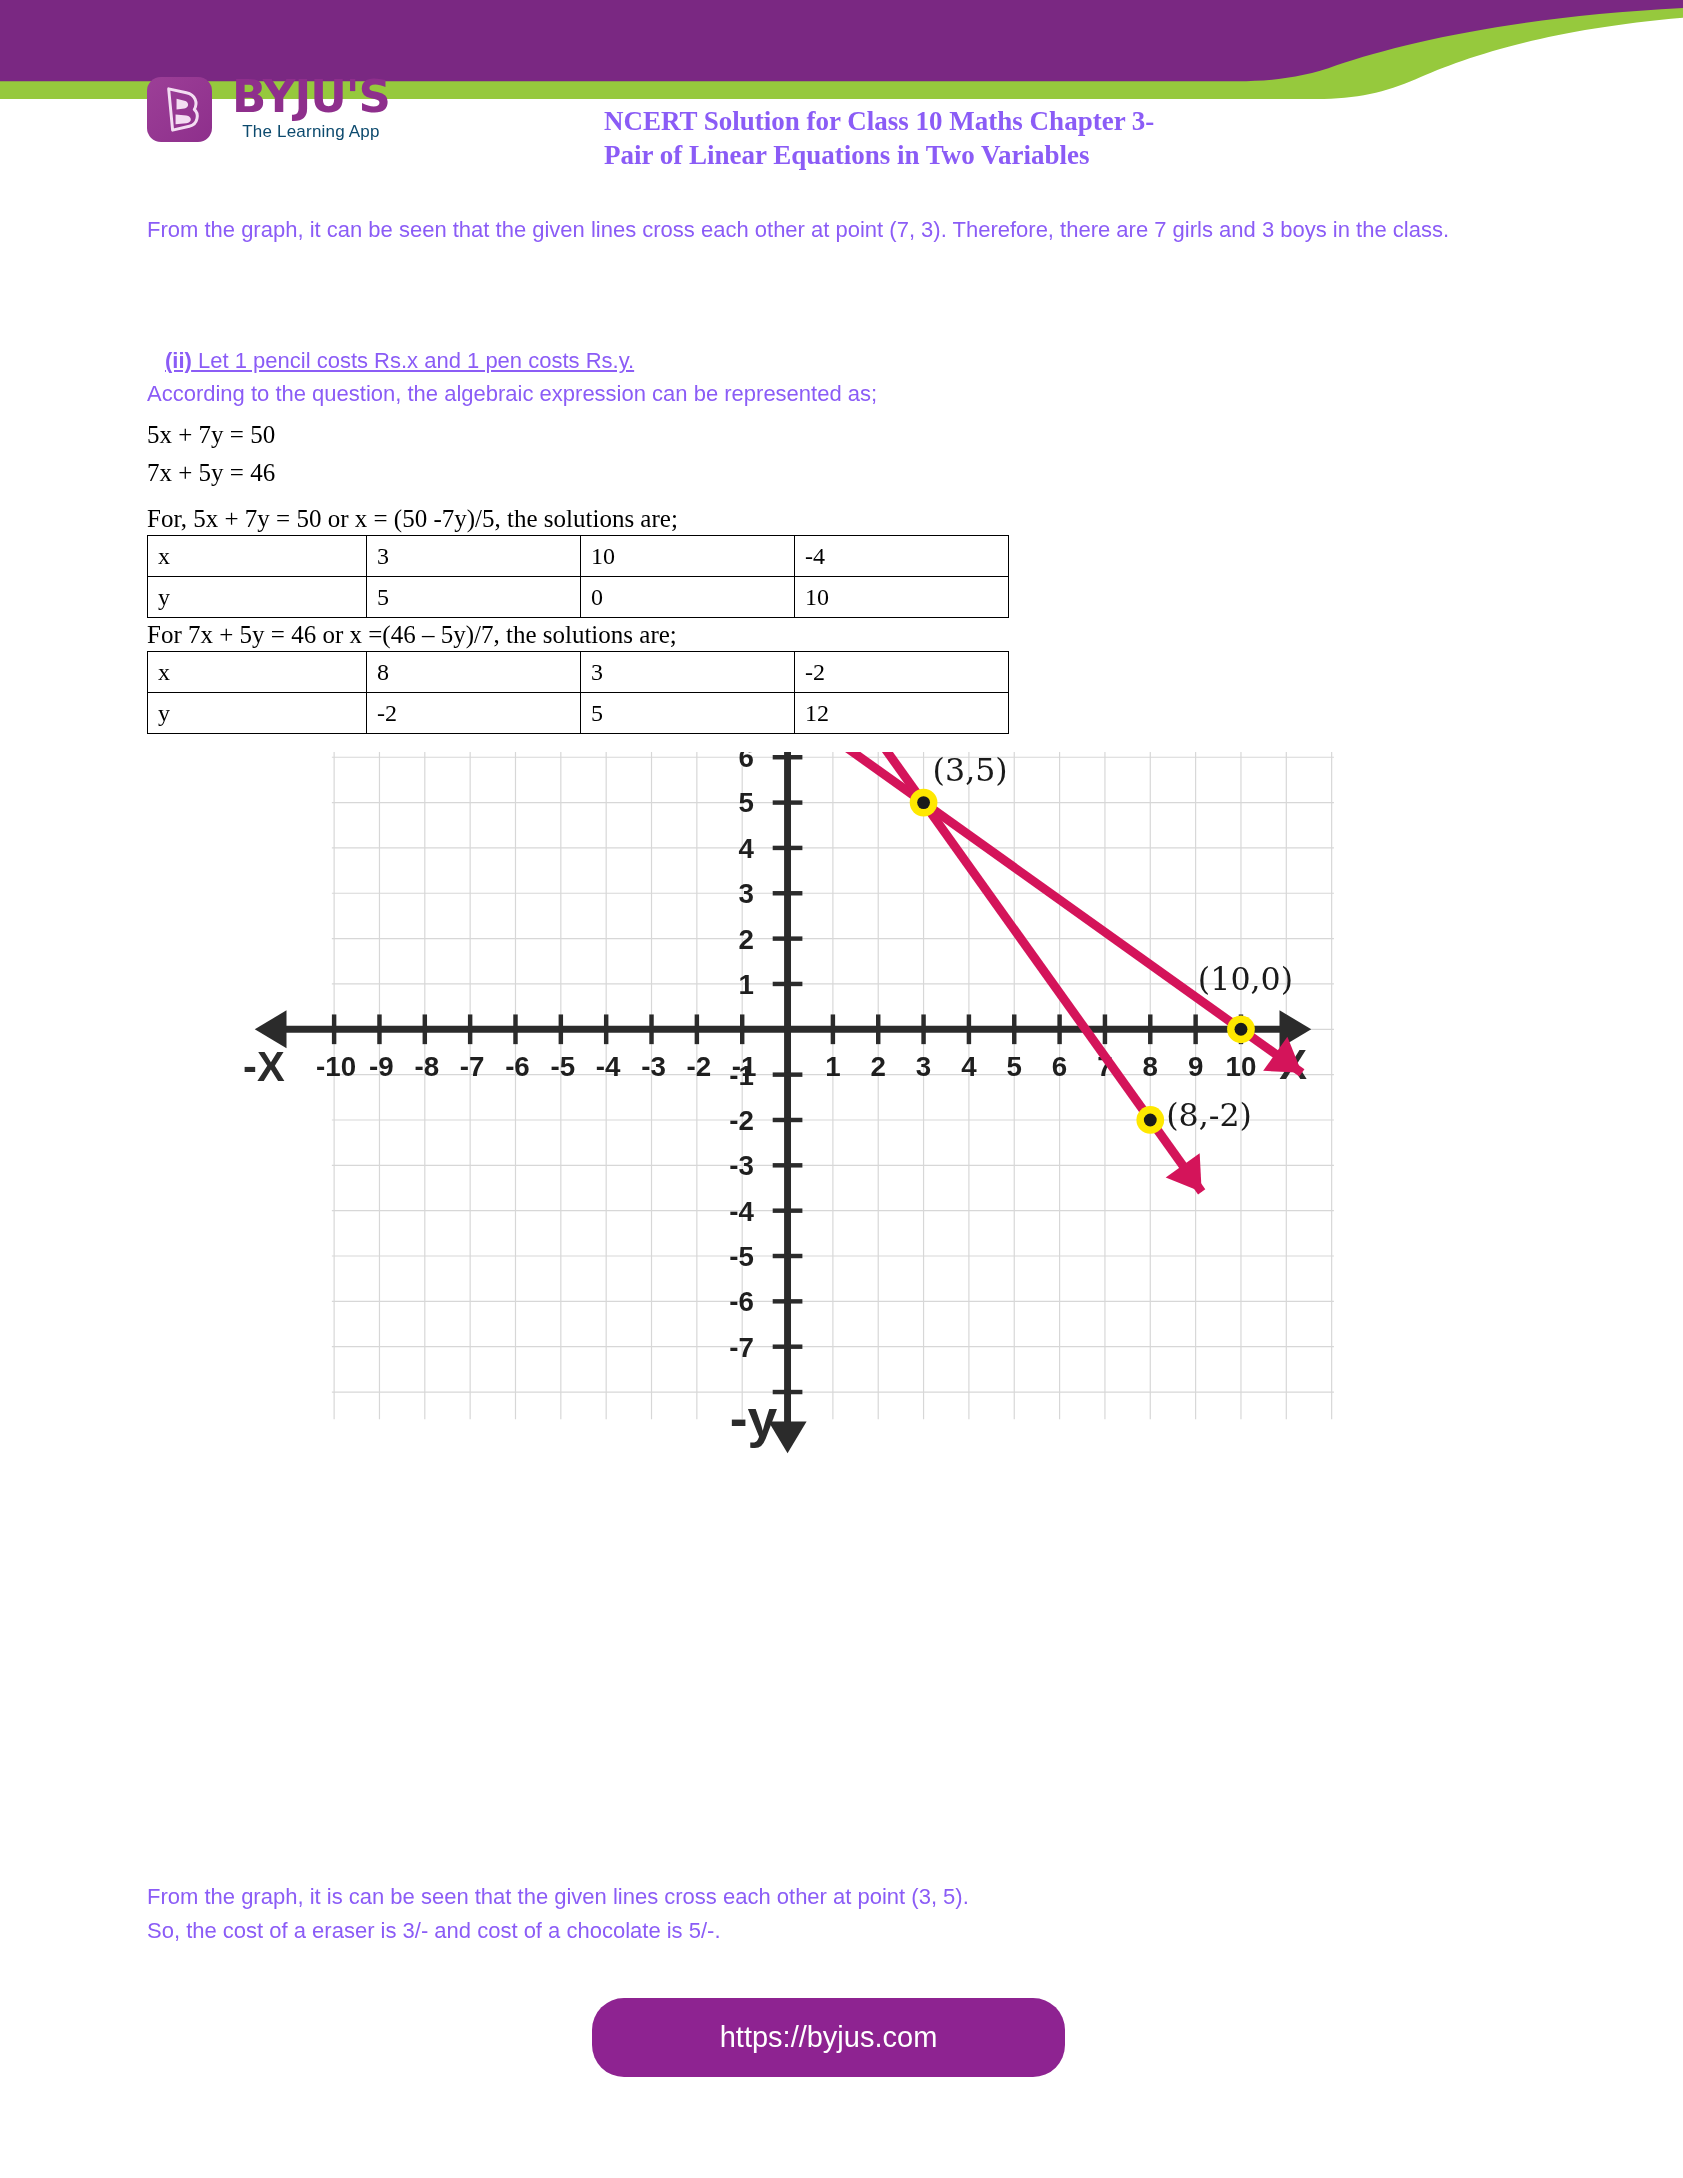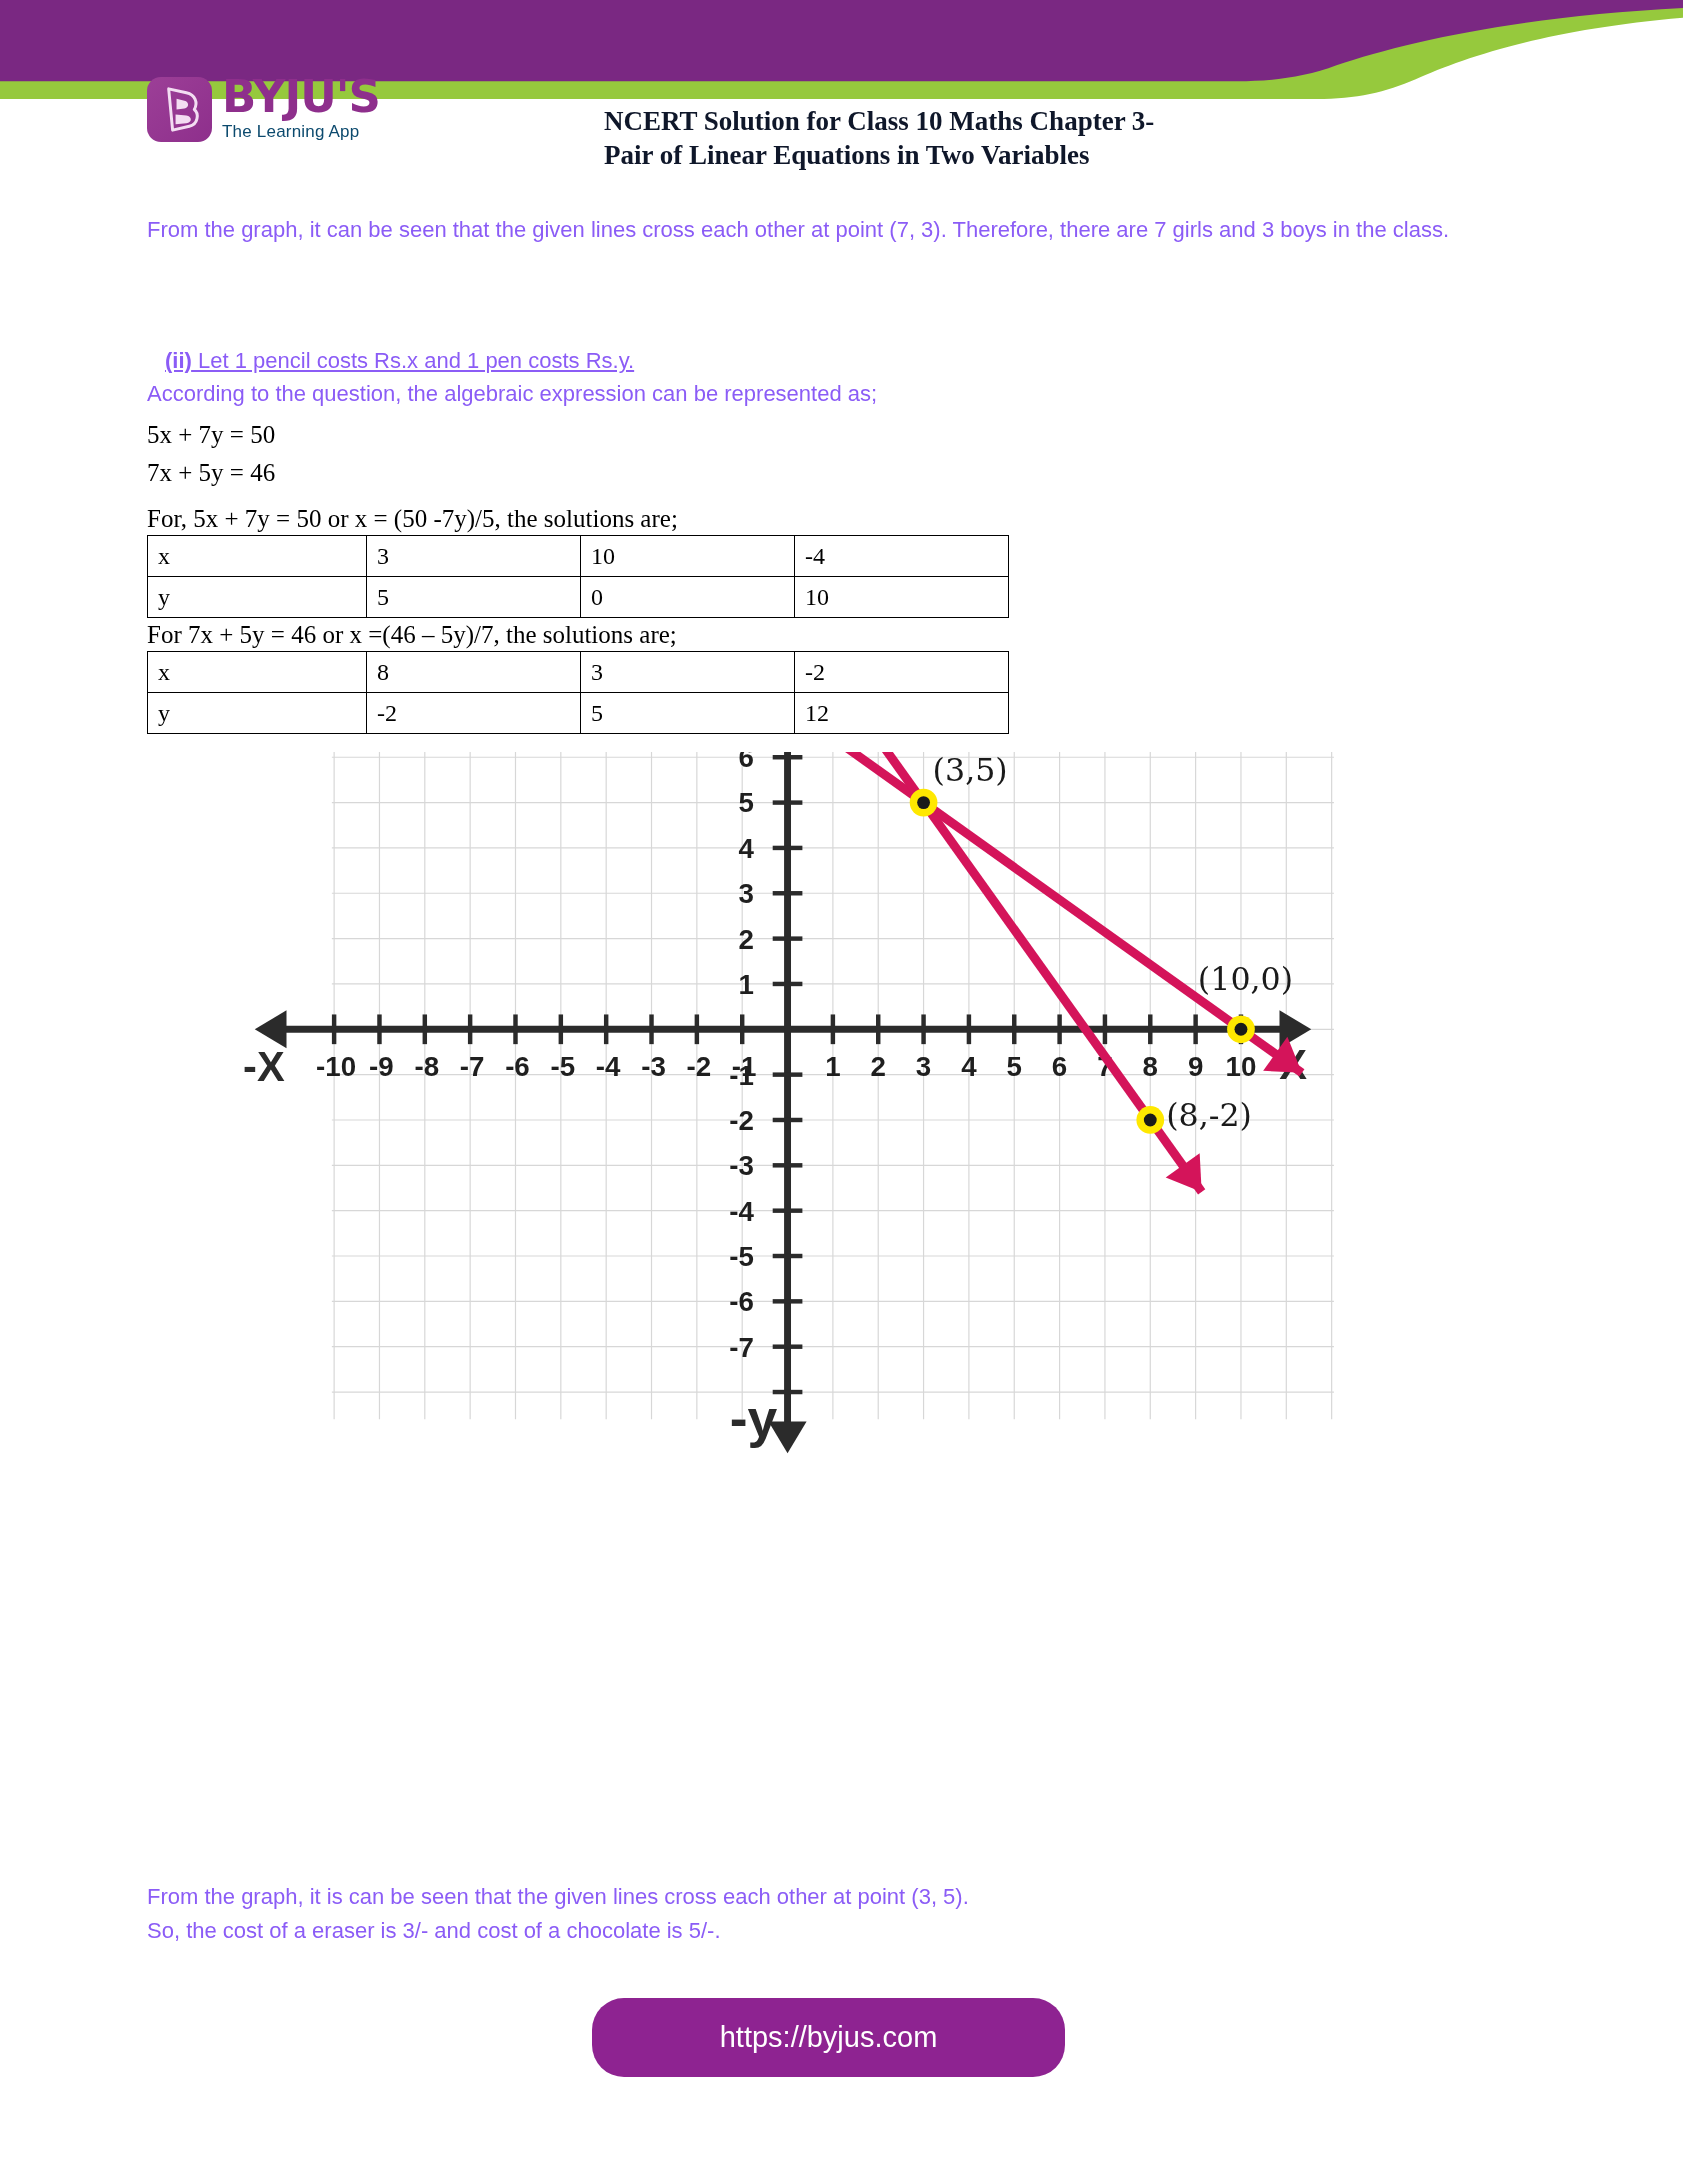--- a/index.html
+++ b/index.html
@@ -17,37 +17,37 @@
   
   .logo-wrap { position:absolute; left:147px; top:77px; display:flex; align-items:flex-start; }
   .logo-mark {
     width:65px; height:65px; border-radius:14px;
     background:linear-gradient(135deg,#9c3f97 0%, #8e2f8c 100%);
     position:relative; flex:none;
   }
   .logo-mark .bglyph {
     position:absolute; left:0; top:0; width:65px; height:65px;
   }
-  .logo-text { margin-left:10px; margin-top:-3px; }
+  .logo-text { margin-left:20px; margin-top:-3px;text-align:center; }
   .logo-byjus {
     font-family:"DejaVu Sans", sans-serif;
     font-weight:bold; font-size:45px; letter-spacing:-1px;
     color:#8e2f8c; line-height:46px;
   }
   .logo-tag {
     font-family:"Liberation Sans", sans-serif;
     font-size:17px; color:#0c4a6e; line-height:20px; margin-top:2px;
     letter-spacing:0.2px;
   }
 
   
   .doc-title {
     position:absolute; left:604px; top:104px; width:752px;
     font-family:"Liberation Serif", serif;
-    font-weight:bold; font-size:27px; color:#0f172a;
+    font-weight:bold; font-size:27px; color:#8b5cf6;
     line-height:34px; text-align:left;
   }
 
   
   .para {
     position:absolute;
     font-family:"Liberation Sans", sans-serif;
     font-size:22px; color:#8b5cf6; line-height:31px;
   }
   .serif {

